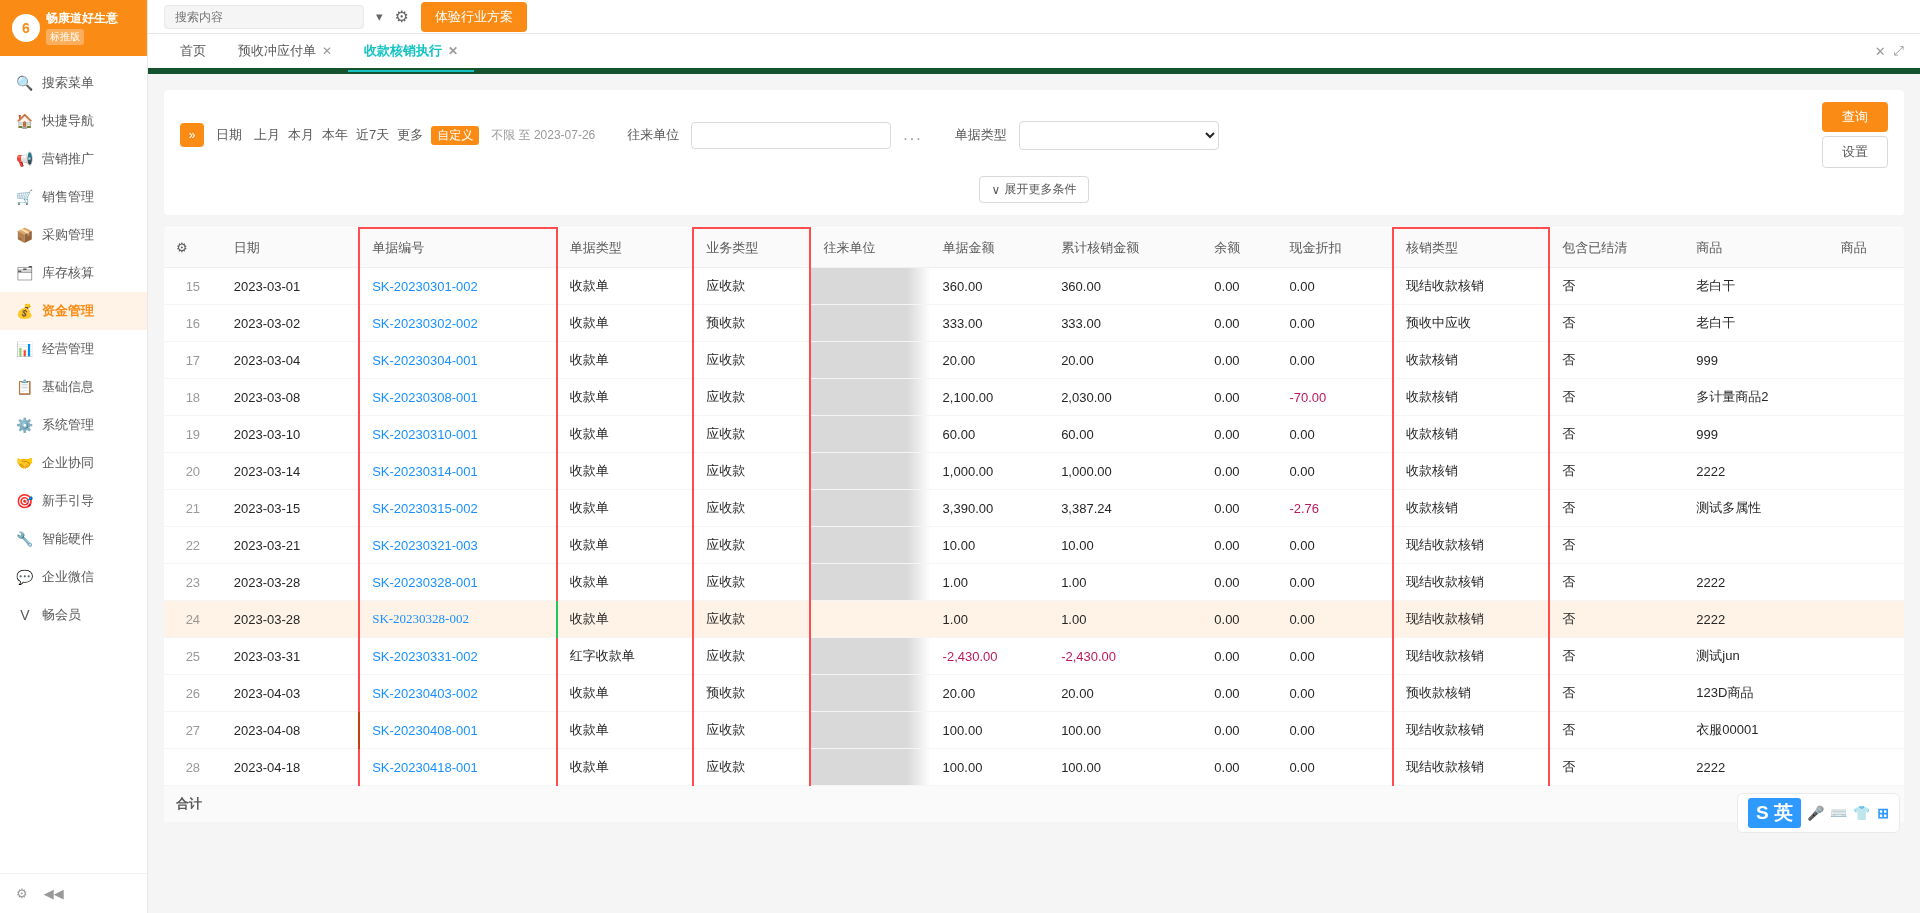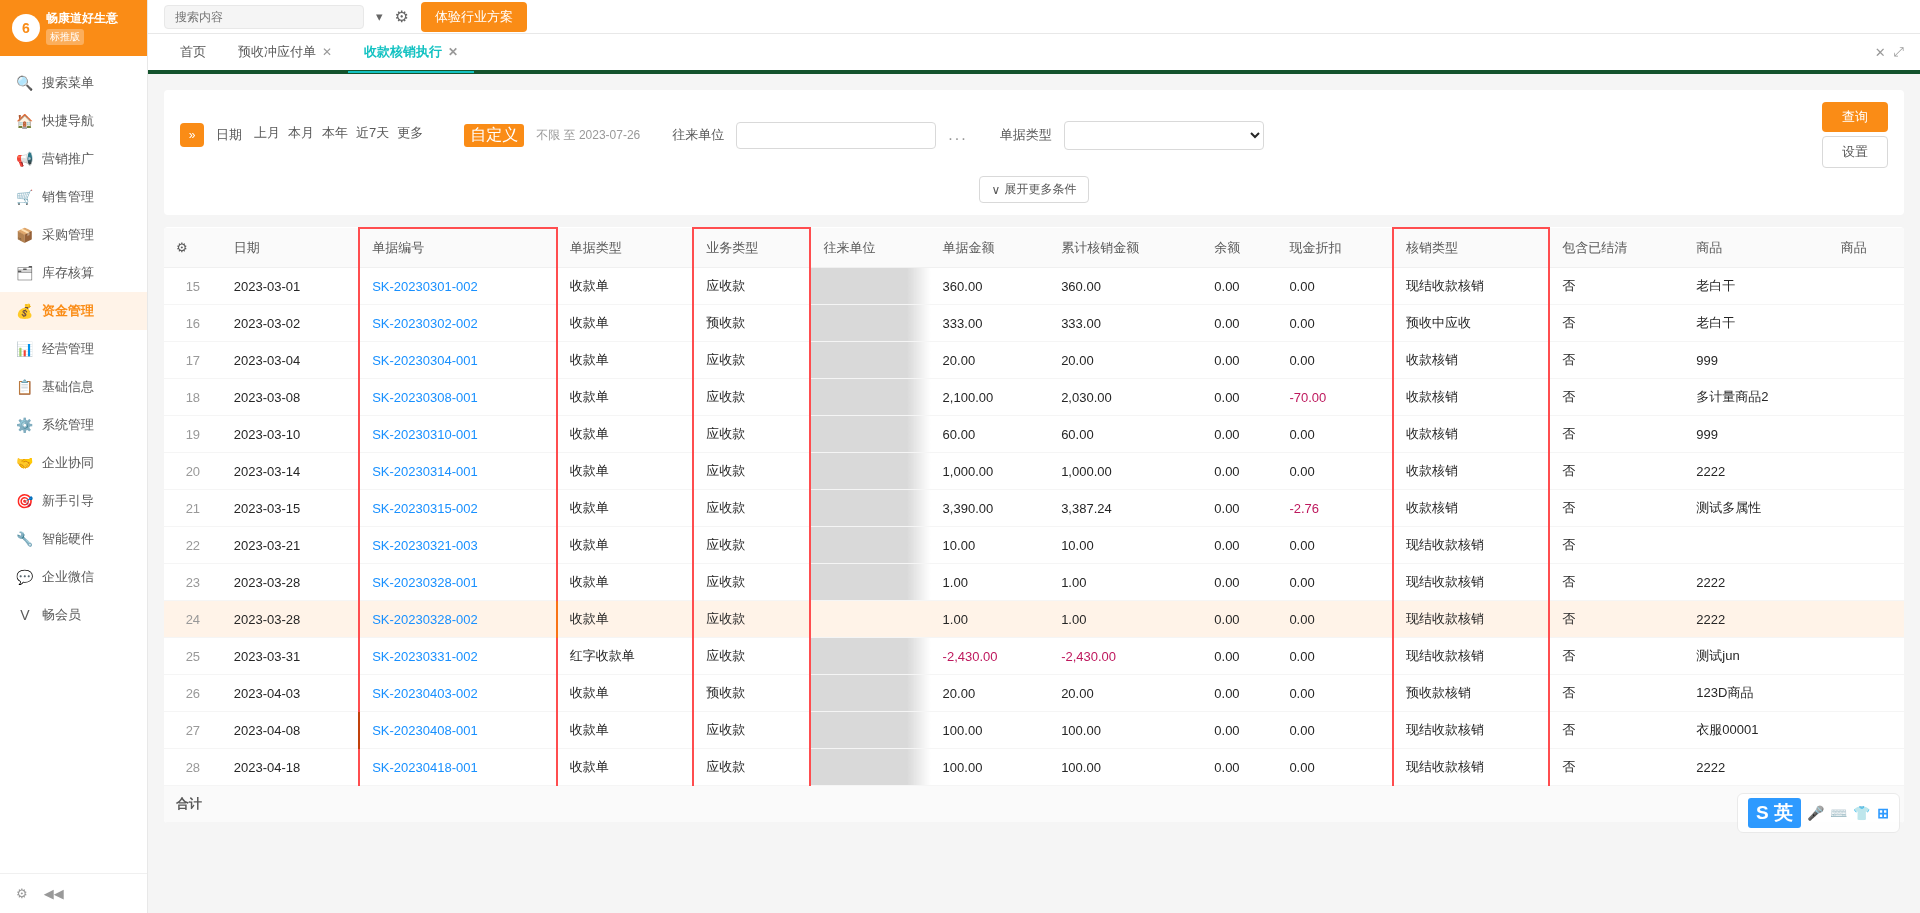--- a/index.html
+++ b/index.html
@@ -100,21 +100,21 @@
     }
     .topbar-right { margin-left: auto; display: flex; align-items: center; gap: 16px; color: #595959; font-size: 13px; }
     .msg-badge { position: relative; display: inline-block; }
     .badge-dot { position: absolute; top: -4px; right: -8px; background: #ff4d4f; color: #fff; border-radius: 10px; font-size: 10px; padding: 0 4px; }
 
     
     .tabbar {
       background: #fff;
       display: flex;
       align-items: center;
-      border-bottom: 4px solid #14532d;
+      border-bottom: 6px solid #14532d;
       padding: 0 16px;
       height: 40px;
     }
     .tab {
       display: flex;
       align-items: center;
       gap: 6px;
       padding: 0 16px;
       height: 40px;
       cursor: pointer;
@@ -198,23 +198,22 @@
       justify-content: center;
     }
     .filter-label { color: #595959; font-size: 13px; }
     .date-links { display: flex; gap: 8px; }
     .date-link { color: #595959; cursor: pointer; font-size: 13px; }
     .date-custom {
       background: #fa8c16;
       color: #fff;
       border-radius: 3px;
       padding: 1px 6px;
-      font-size: 16px;
-      cursor: pointer;
-      margin-left: 33px;
+      font-size: 12px;
+      cursor: pointer;
     }
     .date-range { color: #999; font-size: 12px; }
     .filter-input {
       border: 1px solid #d9d9d9;
       border-radius: 4px;
       padding: 5px 10px;
       font-size: 13px;
       width: 200px;
       color: #262626;
     }
@@ -607,21 +606,21 @@
     <td>0.00</td>
     <td class="">0.00</td>
     <td style="border-left:2px solid #ff4d4f;border-right:2px solid #ff4d4f;">现结收款核销</td>
     <td>否</td>
     <td>2222</td>
     <td></td>
   </tr>
               <tr class="row-highlighted">
     <td class="row-num">24</td>
     <td>2023-03-28</td>
-    <td style="border-left:2px solid #ff4d4f;border-right:2px solid #f97316;"><a class="link-text">SK-20230328-002</a></td>
+    <td style="border-left:2px solid #ff4d4f;border-right:2px solid #22c55e;font-family:Liberation Serif, serif;"><a class="link-text">SK-20230328-002</a></td>
     <td>收款单</td>
     <td style="border-left:2px solid #ff4d4f;border-right:2px solid #ff4d4f;">应收款</td>
     <td style="color:#d9d9d9;background:linear-gradient(90deg,#d9d9d9 80%,transparent);min-width:80px;">&nbsp;&nbsp;&nbsp;&nbsp;&nbsp;&nbsp;&nbsp;&nbsp;&nbsp;&nbsp;&nbsp;&nbsp;</td>
     <td class="">1.00</td>
     <td class="">1.00</td>
     <td>0.00</td>
     <td class="">0.00</td>
     <td style="border-left:2px solid #ff4d4f;border-right:2px solid #ff4d4f;">现结收款核销</td>
     <td>否</td>
     <td>2222</td>

